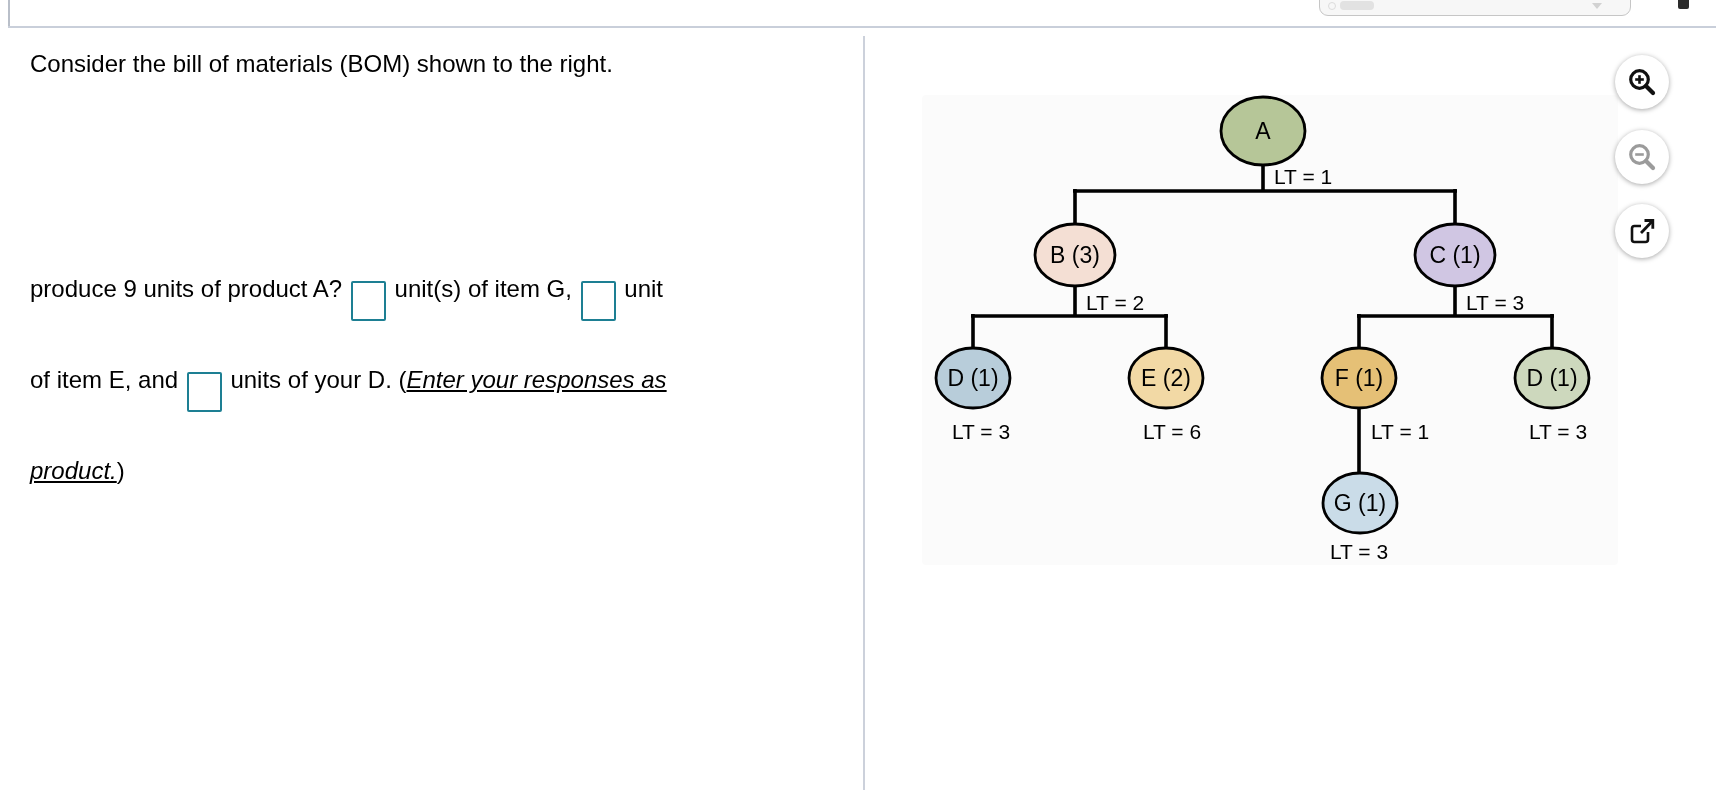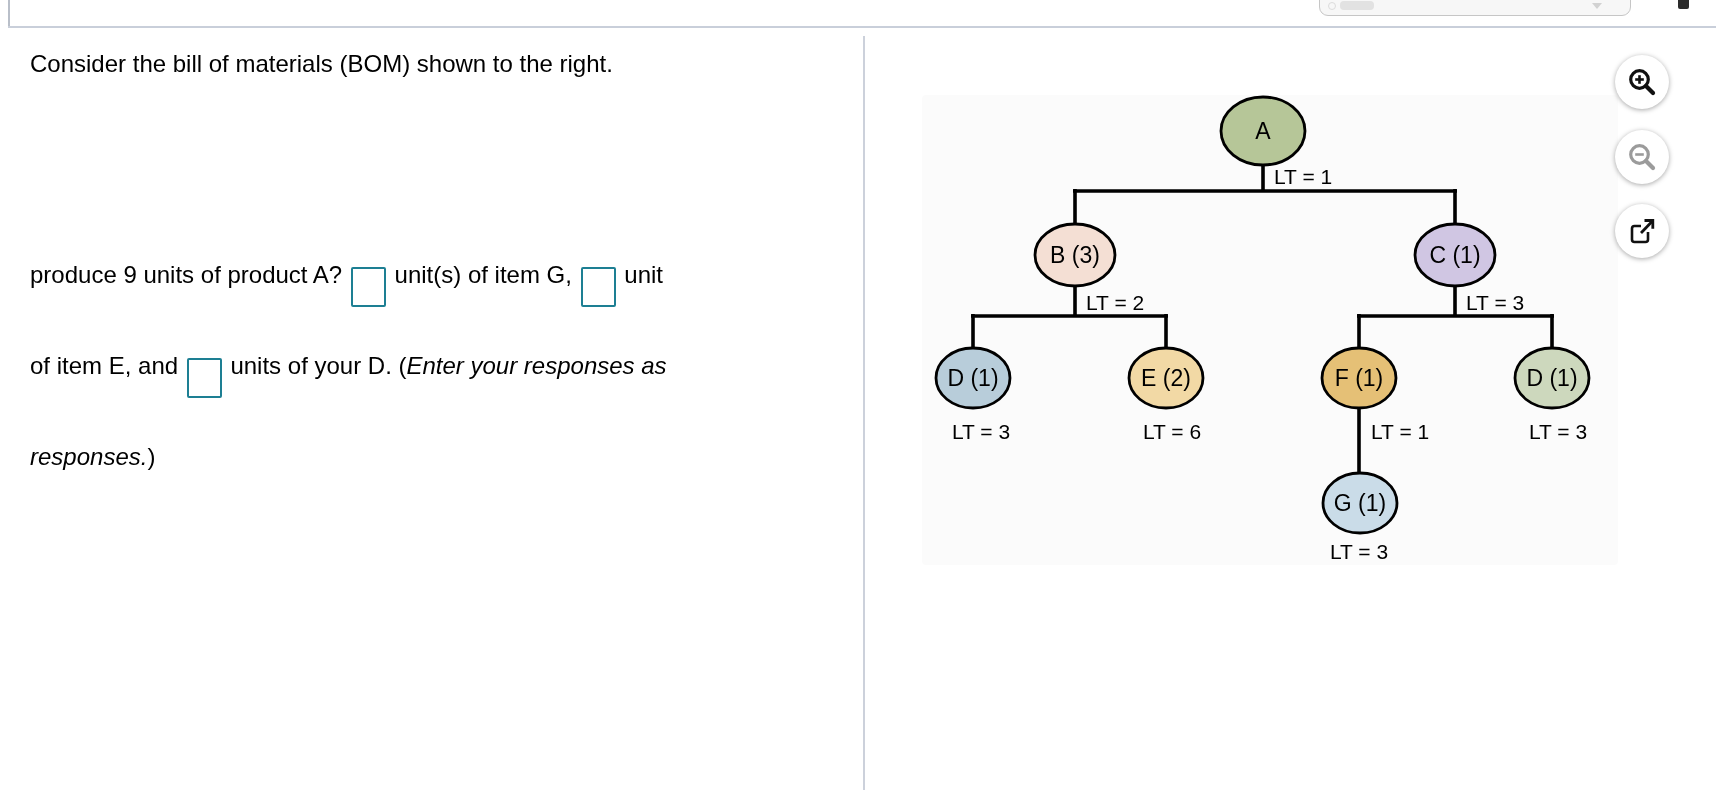--- a/index.html
+++ b/index.html
@@ -21,22 +21,22 @@
   .top-dropdown .caret{position:absolute;right:28px;bottom:6px;width:0;height:0;border-left:5px solid transparent;border-right:5px solid transparent;border-top:6px solid #d2d2d2;}
   .top-right-fragment{position:absolute;left:1678px;top:0;width:11px;height:9px;background:#2b2b2b;border-radius:0 0 2px 2px;}
   
   .panel-divider{position:absolute;left:863px;top:36px;width:2px;height:754px;background:#ccd1db;}
   
   .question{
     position:absolute;left:30px;top:44px;width:812px;
     font-size:24px;line-height:39px;color:#000;
   }
   .question p{margin:0;white-space:pre;}
-  .question p.intro{margin-bottom:16px;}
-  .q-italic{font-style:italic;}
+  .question p.intro{margin-bottom:30px;}
+  .q-italic{font-style:italic;text-decoration:underline;}
   .answer-box{
     display:inline-block;vertical-align:-11px;
     width:31px;height:36px;box-sizing:content-box;
     border:2.5px solid #1d7f93;border-radius:2px;background:#fff;
     font-size:22px;text-align:center;color:#000;outline:none;padding:0;margin:0 2px;
     font-family:"Liberation Sans", sans-serif;
   }
   
   .diagram-card{
     position:absolute;left:922px;top:95px;width:696px;height:470px;
@@ -66,21 +66,21 @@
 <div class="top-right-fragment"></div>
 <div class="top-divider"></div>
 <div class="panel-divider"></div>
 
 <div class="question">
   <p class="intro">Consider the bill of materials (BOM) shown to the right.</p>
   <p><br>
 <br>
 <span>produce 9 units of product A? </span><input class="answer-box" type="text" value="" style=""><span> unit(s) of item G, </span><input class="answer-box" type="text" value="" style=""><span> unit</span><br>
 <span>of item E, and </span><input class="answer-box" type="text" value="" style=""><span> units of your D. (</span><span class="q-italic">Enter your responses as</span><br>
-<span class="q-italic">responses.</span><span>)</span></p>
+<span class="q-italic">product.</span><span>)</span></p>
 </div>
 
 <div class="diagram-card"></div>
 <svg class="bom-svg" viewBox="900 80 740 510">
     <line x1="1263" y1="165" x2="1263" y2="191" stroke="#000000" stroke-width="3.6"></line>
     <line x1="1073" y1="191" x2="1457" y2="191" stroke="#000000" stroke-width="3.6"></line>
     <line x1="1075" y1="189" x2="1075" y2="225" stroke="#000000" stroke-width="3.6"></line>
     <line x1="1455" y1="189" x2="1455" y2="225" stroke="#000000" stroke-width="3.6"></line>
     <line x1="1075" y1="286" x2="1075" y2="316" stroke="#000000" stroke-width="3.6"></line>
     <line x1="971" y1="316" x2="1168" y2="316" stroke="#000000" stroke-width="3.6"></line>

